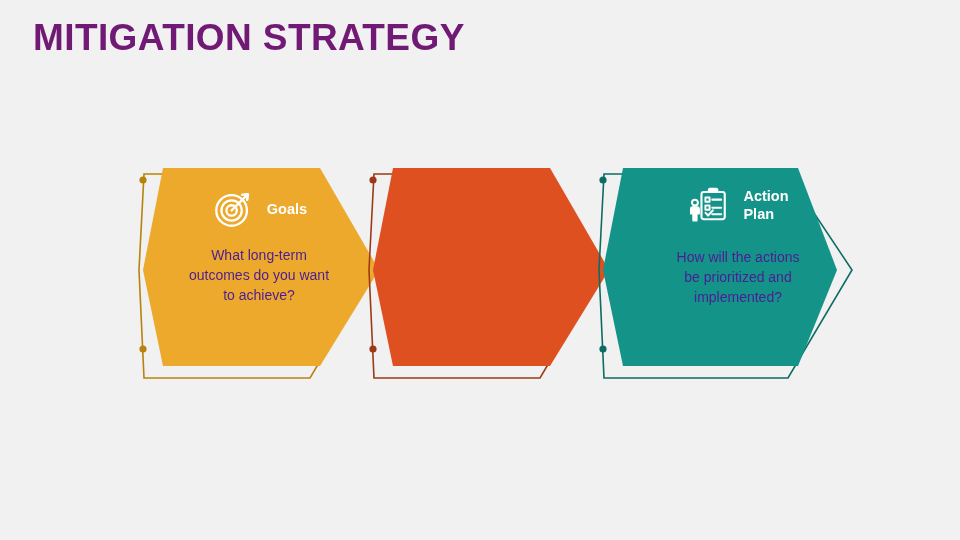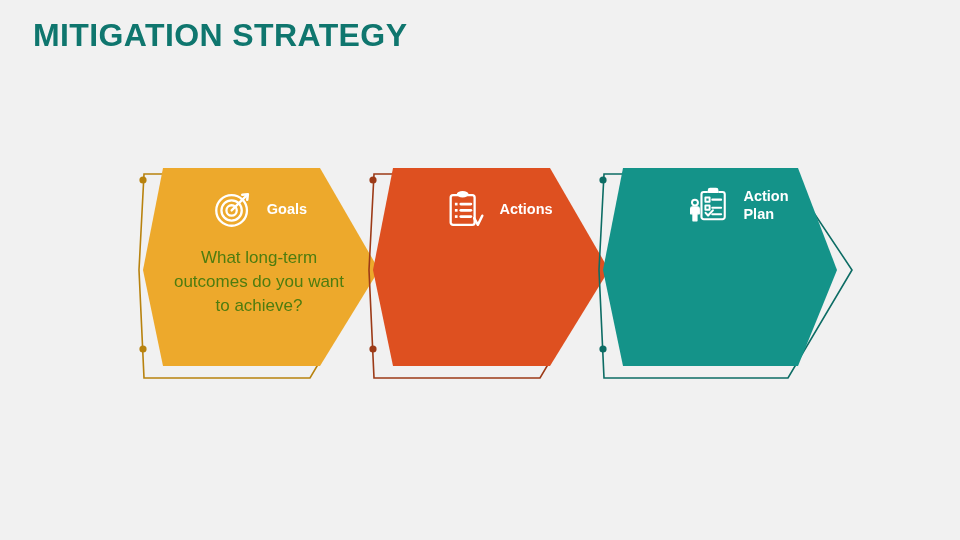--- a/index.html
+++ b/index.html
@@ -17,24 +17,24 @@
   #slide {
     position: relative;
     width: 960px;
     height: 540px;
     background: #F1F1F1;
   }
   #page-title {
     position: absolute;
     left: 33px;
     top: 17px;
-    font-size: 32px;
+    font-size: 37px;
     font-weight: bold;
     letter-spacing: 0.4px;
-    color: #0f766e;
+    color: #701a75;
     white-space: nowrap;
   }
   #stages {
     position: absolute;
     left: 16px;
     top: 0;
     width: 960px;
     height: 540px;
   }
   .stage-svg {
@@ -63,23 +63,23 @@
   }
   .stage-title {
     font-size: 14.5px;
     font-weight: bold;
     line-height: 1.25;
     color: #FFFFFF;
     text-align: left;
     white-space: pre-line;
   }
   .stage-body {
-    font-size: 17px;
+    font-size: 14px;
     line-height: 1.42;
-    color: #4d7c0f;
+    color: #4c1d95;
     white-space: pre-line;
     margin-top: 14px;
   }
   
   #content-1 { left: 148px; top: 186px; width: 190px; }
   #content-2 { left: 380px; top: 186px; width: 204px; }
   #content-3 { left: 624px; top: 182px; width: 196px; }
   #content-2 .stage-body { margin-top: 10px; }
   #content-3 .stage-body { margin-top: 20px; }
   #content-3 .stage-head { }
@@ -126,36 +126,20 @@
           </svg>
         </span>
         <span class="stage-title">Goals</span>
       </div>
       <div class="stage-body">What long-term
 outcomes do you want
 to achieve?</div>
     </div>
 
     <div class="stage-content" id="content-2">
-      <div class="stage-head">
-        <span class="stage-icon">
-          <svg viewBox="0 0 48 48" width="46" height="46" fill="none" stroke="#FFFFFF" stroke-width="2.4" stroke-linecap="round" stroke-linejoin="round">
-            <path d="M15.5 9.5 H10.5 a2.5 2.5 0 0 0 -2.5 2.5 V38 a2.5 2.5 0 0 0 2.5 2.5 H30.5 a2.5 2.5 0 0 0 2.5 -2.5 V12 a2.5 2.5 0 0 0 -2.5 -2.5 H25.5"></path>
-            <ellipse cx="20.5" cy="8.6" rx="6.2" ry="3.4" fill="#FFFFFF" stroke="none"></ellipse>
-            <rect x="12.4" y="17.5" width="2.8" height="2.8" fill="#FFFFFF" stroke="none"></rect>
-            <rect x="12.4" y="24" width="2.8" height="2.8" fill="#FFFFFF" stroke="none"></rect>
-            <rect x="12.4" y="30.5" width="2.8" height="2.8" fill="#FFFFFF" stroke="none"></rect>
-            <line x1="18.6" y1="18.9" x2="29" y2="18.9" stroke-width="3"></line>
-            <line x1="18.6" y1="25.4" x2="29" y2="25.4" stroke-width="3"></line>
-            <line x1="18.6" y1="31.9" x2="29" y2="31.9" stroke-width="3"></line>
-            <path d="M32.5 33.5 L36.4 40.5 L41 31" stroke-width="2.6"></path>
-          </svg>
-        </span>
-        <span class="stage-title">Actions</span>
-      </div>
     </div>
 
     <div class="stage-content" id="content-3">
       <div class="stage-head">
         <span class="stage-icon">
           <svg viewBox="0 0 48 48" width="46" height="46" fill="none" stroke="#FFFFFF" stroke-width="2.2" stroke-linecap="round" stroke-linejoin="round">
             <path d="M21 10.5 H17.5 a2.4 2.4 0 0 0 -2.4 2.4 V36.5 a2.4 2.4 0 0 0 2.4 2.4 H37 a2.4 2.4 0 0 0 2.4 -2.4 V12.9 a2.4 2.4 0 0 0 -2.4 -2.4 H33.5"></path>
             <path d="M22.5 10.6 V8.4 a1.6 1.6 0 0 1 1.6 -1.6 H30.4 a1.6 1.6 0 0 1 1.6 1.6 V10.6 Z" fill="#FFFFFF" stroke="#FFFFFF" stroke-width="1.6"></path>
             <rect x="19.2" y="16.2" width="4.4" height="4.4" stroke-width="2"></rect>
             <rect x="19.2" y="24.6" width="4.4" height="4.4" stroke-width="2"></rect>
@@ -163,16 +147,19 @@
             <line x1="26.4" y1="26.8" x2="35.6" y2="26.8" stroke-width="2.2"></line>
             <line x1="26.4" y1="33.6" x2="35.6" y2="33.6" stroke-width="2.2"></line>
             <path d="M19.4 32.2 L22 35 L27 29.6" stroke-width="2.2"></path>
             <circle cx="8.3" cy="21.5" r="3.1" stroke-width="2.1"></circle>
             <path d="M8.3 26 H5.6 a1.8 1.8 0 0 0 -1.8 1.8 V33.2 H6.2 V40.5 H10.4 V33.2 H12.8 V27.8 a1.8 1.8 0 0 0 -1.8 -1.8 H8.3 Z" fill="#FFFFFF" stroke="#FFFFFF" stroke-width="1.3"></path>
           </svg>
         </span>
         <span class="stage-title">Action
 Plan</span>
       </div>
+      <div class="stage-body">How will the actions
+be prioritized and
+implemented?</div>
     </div>
 
   </div>
 </div>
 
 </body></html>

